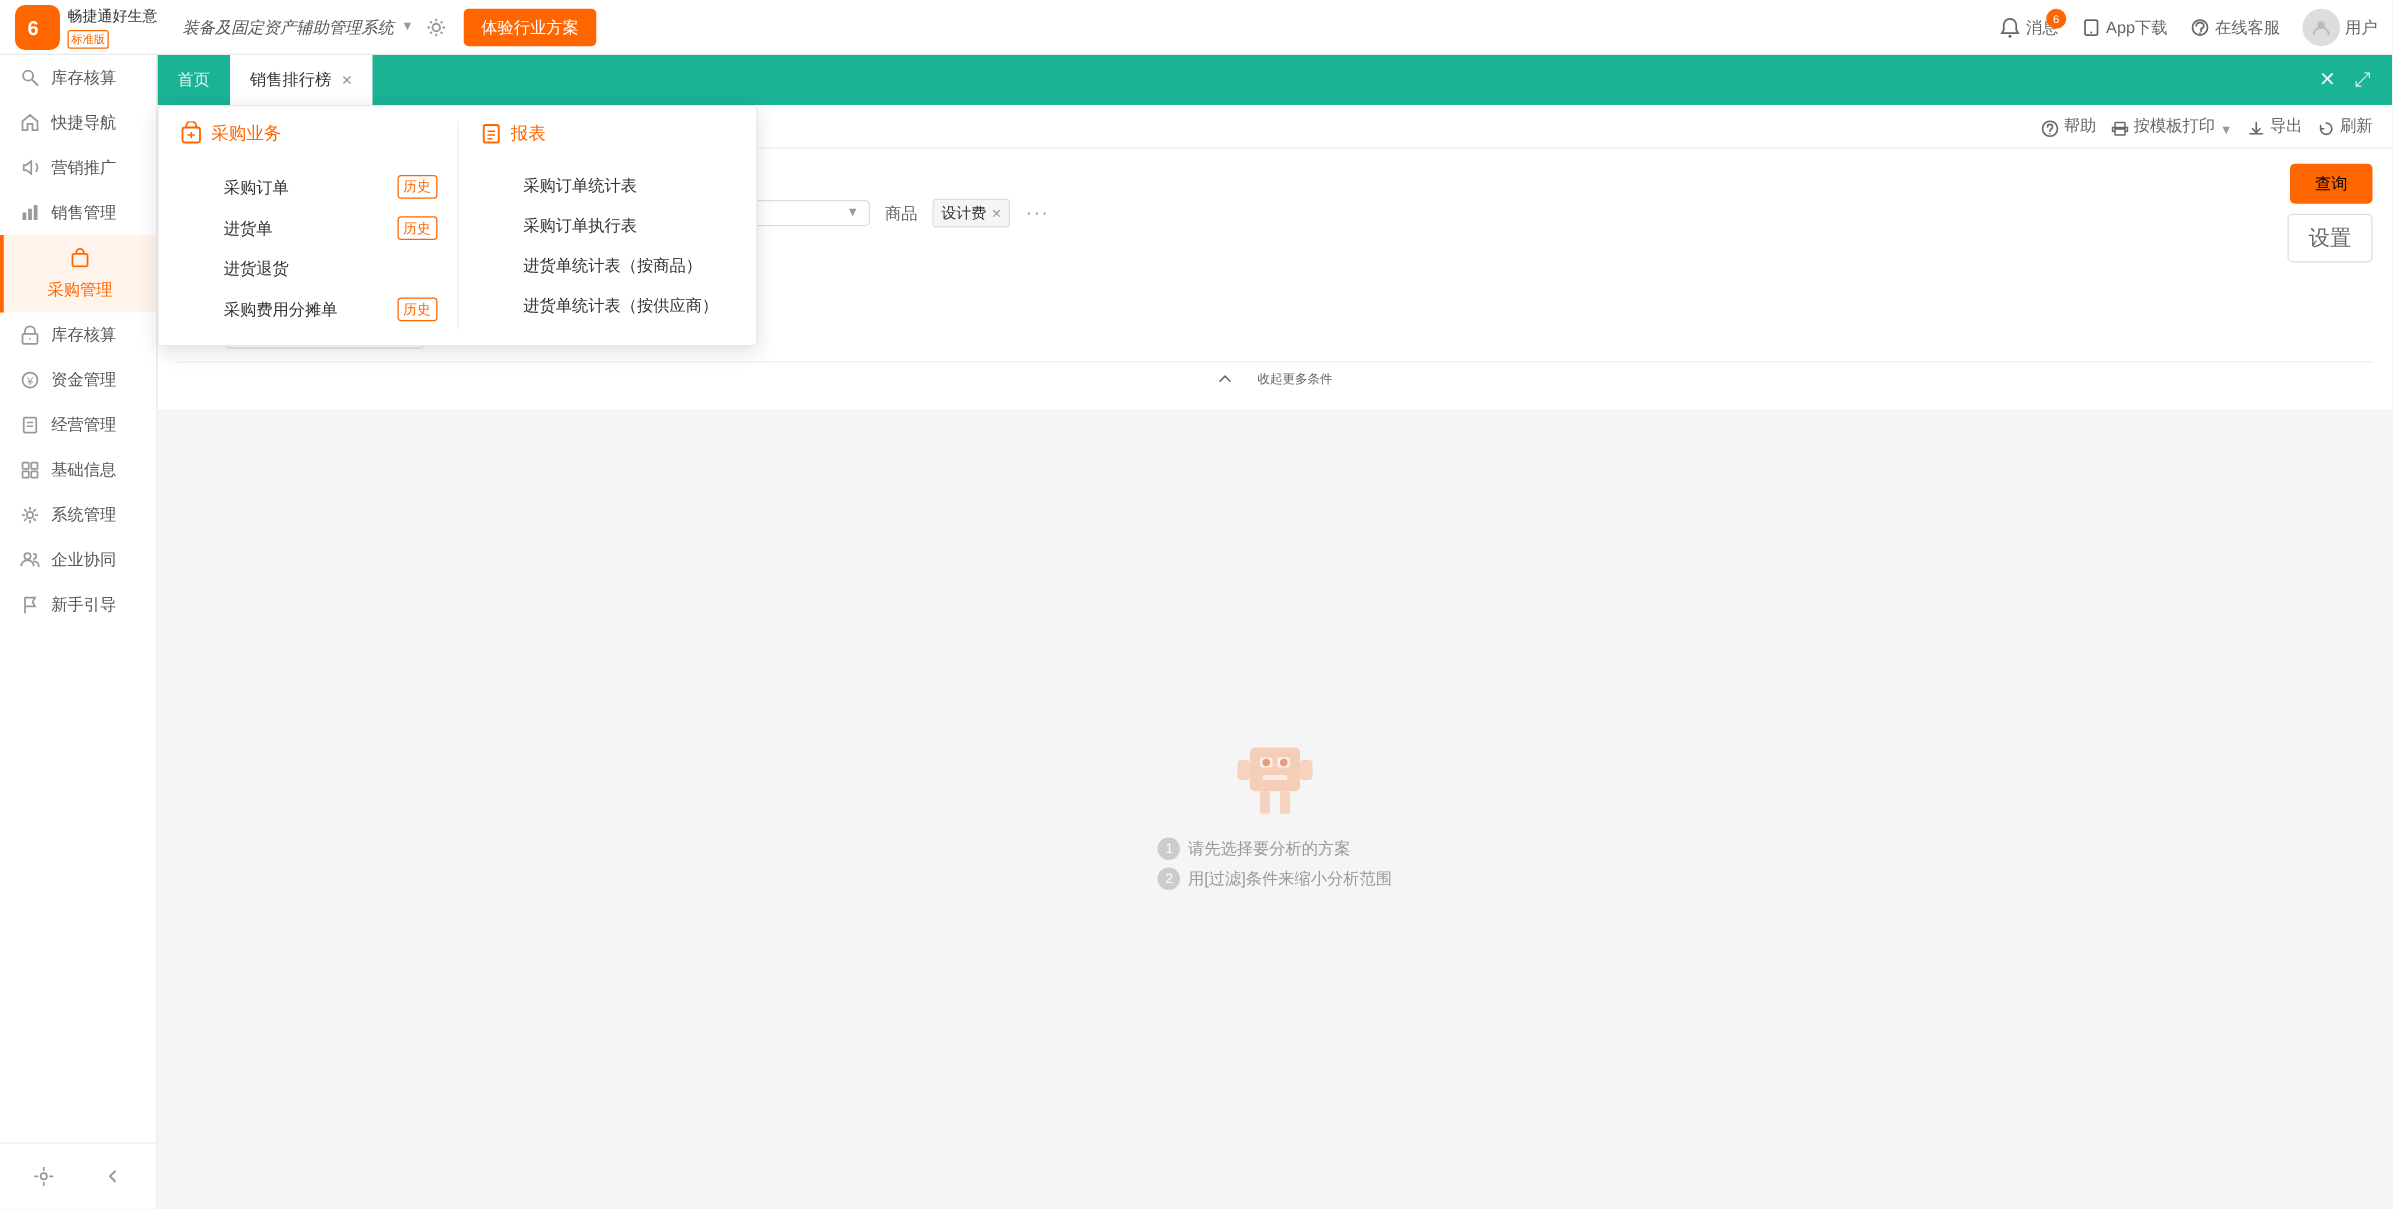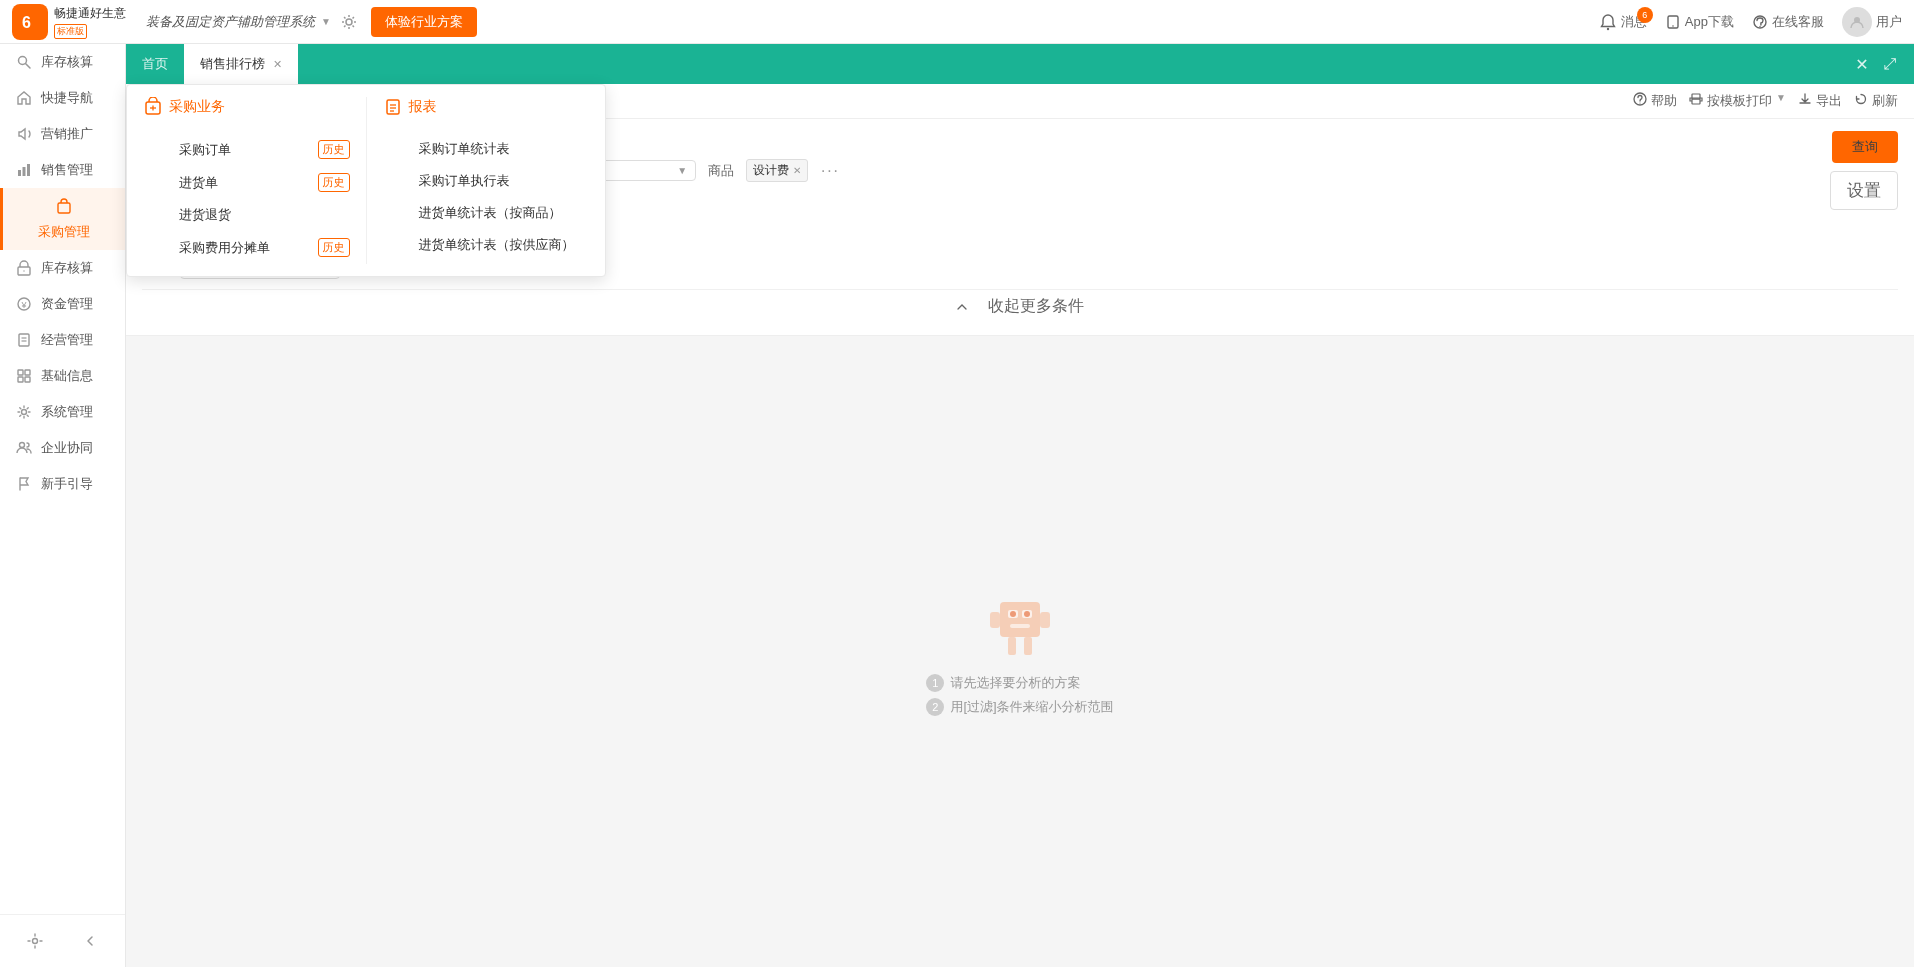--- a/index.html
+++ b/index.html
@@ -34,36 +34,36 @@
     .tab-bar-actions { display: flex; align-items: center; padding: 0 12px; gap: 4px; }
     .tab-bar-icon-btn { color: rgba(255,255,255,0.85); cursor: pointer; font-size: 16px; width: 24px; height: 24px; display: flex; align-items: center; justify-content: center; }
     .sidebar-item { display: flex; align-items: center; gap: 8px; padding: 9px 12px; cursor: pointer; color: #555; font-size: 13px; border-left: 3px solid transparent; }
     .sidebar-item.active { background: #fff4ec; color: #f60; border-left: 3px solid #f60; font-weight: 500; flex-direction: column; }
     .sidebar-item-icon { width: 18px; height: 18px; display: flex; align-items: center; justify-content: center; flex-shrink: 0; }
     .sidebar-bottom { margin-top: auto; padding: 8px 0; border-top: 1px solid #f0f0f0; display: flex; justify-content: space-around; padding: 10px 8px; }
     .sidebar-bottom-btn { display: flex; align-items: center; justify-content: center; width: 32px; height: 32px; cursor: pointer; color: #999; border-radius: 4px; }
 
     
     .content-toolbar { background: #fff; padding: 8px 16px; display: flex; align-items: center; justify-content: flex-end; gap: 12px; border-bottom: 1px solid #eee; flex-shrink: 0; }
-    .toolbar-btn { display: flex; align-items: flex-start; gap: 4px; color: #666; font-size: 13px; cursor: pointer; }
+    .toolbar-btn { display: flex; align-items: flex-end; gap: 4px; color: #666; font-size: 13px; cursor: pointer; }
 
     
     .filter-area { background: #fff; padding: 12px 16px; border-bottom: 1px solid #eee; flex-shrink: 0; }
     .filter-row { display: flex; align-items: center; gap: 12px; margin-bottom: 10px; flex-wrap: wrap; }
     .filter-label { color: #666; font-size: 13px; white-space: nowrap; }
     .filter-input { border: 1px solid #ddd; border-radius: 4px; padding: 4px 8px; font-size: 13px; color: #333; display: flex; align-items: center; gap: 4px; cursor: pointer; min-width: 120px; background: #fff; }
     .filter-input .arrow { color: #999; font-size: 10px; margin-left: auto; }
     .filter-tag { background: #f5f5f5; border: 1px solid #ddd; border-radius: 3px; padding: 2px 6px; font-size: 12px; color: #333; display: flex; align-items: center; gap: 4px; }
     .filter-tag-close { color: #999; cursor: pointer; font-size: 10px; }
     .filter-dots { color: #999; font-size: 16px; cursor: pointer; letter-spacing: 1px; }
     .filter-date-range { display: flex; align-items: center; gap: 4px; border: 1px solid #ddd; border-radius: 4px; padding: 4px 8px; font-size: 13px; color: #333; background: #fff; cursor: pointer; }
-    .filter-collapse { display: flex; align-items: center; justify-content: center; padding: 6px; color: #666; font-size: 16px; cursor: pointer; gap: 20px; text-align: center; }
-
-    
-    .query-btn { background: #f60; color: #404040; border: none; border-radius: 4px; padding: 7px 20px; font-size: 13px; cursor: pointer; }
+    .filter-collapse { display: flex; align-items: center; justify-content: center; padding: 6px; color: #666; font-size: 10px; cursor: pointer; gap: 20px; text-align: center; }
+
+    
+    .query-btn { background: #f60; color: #000000; border: none; border-radius: 4px; padding: 7px 20px; font-size: 13px; cursor: pointer; }
     .setting-btn { background: #fff; color: #666; border: 1px solid #ddd; border-radius: 4px; padding: 7px 16px; font-size: 17px; cursor: pointer; display: block; margin-top: 4px; }
 
     
     .dropdown-menu { position: absolute; top: 84px; left: 126px; background: #fff; border: 1px solid #e8e8e8; border-radius: 4px; box-shadow: 0 4px 16px rgba(0,0,0,0.12); z-index: 100; display: flex; min-width: 480px; padding: 12px 0; }
     .dropdown-col { flex: 1; padding: 0 16px; text-align: right; }
     .dropdown-col + .dropdown-col { border-left: 1px solid #f0f0f0; }
     .dropdown-col-title { display: flex; align-items: center; gap: 6px; font-size: 14px; font-weight: 500; color: #f60; margin-bottom: 10px; padding-bottom: 6px; }
     .dropdown-item { display: flex; align-items: center; justify-content: space-between; padding: 7px 0; color: #333; font-size: 13px; cursor: pointer; margin-left: 36px; }
     .history-badge { background: #fff; border: 1px solid #f60; color: #f60; border-radius: 3px; font-size: 11px; padding: 1px 4px; }
 

